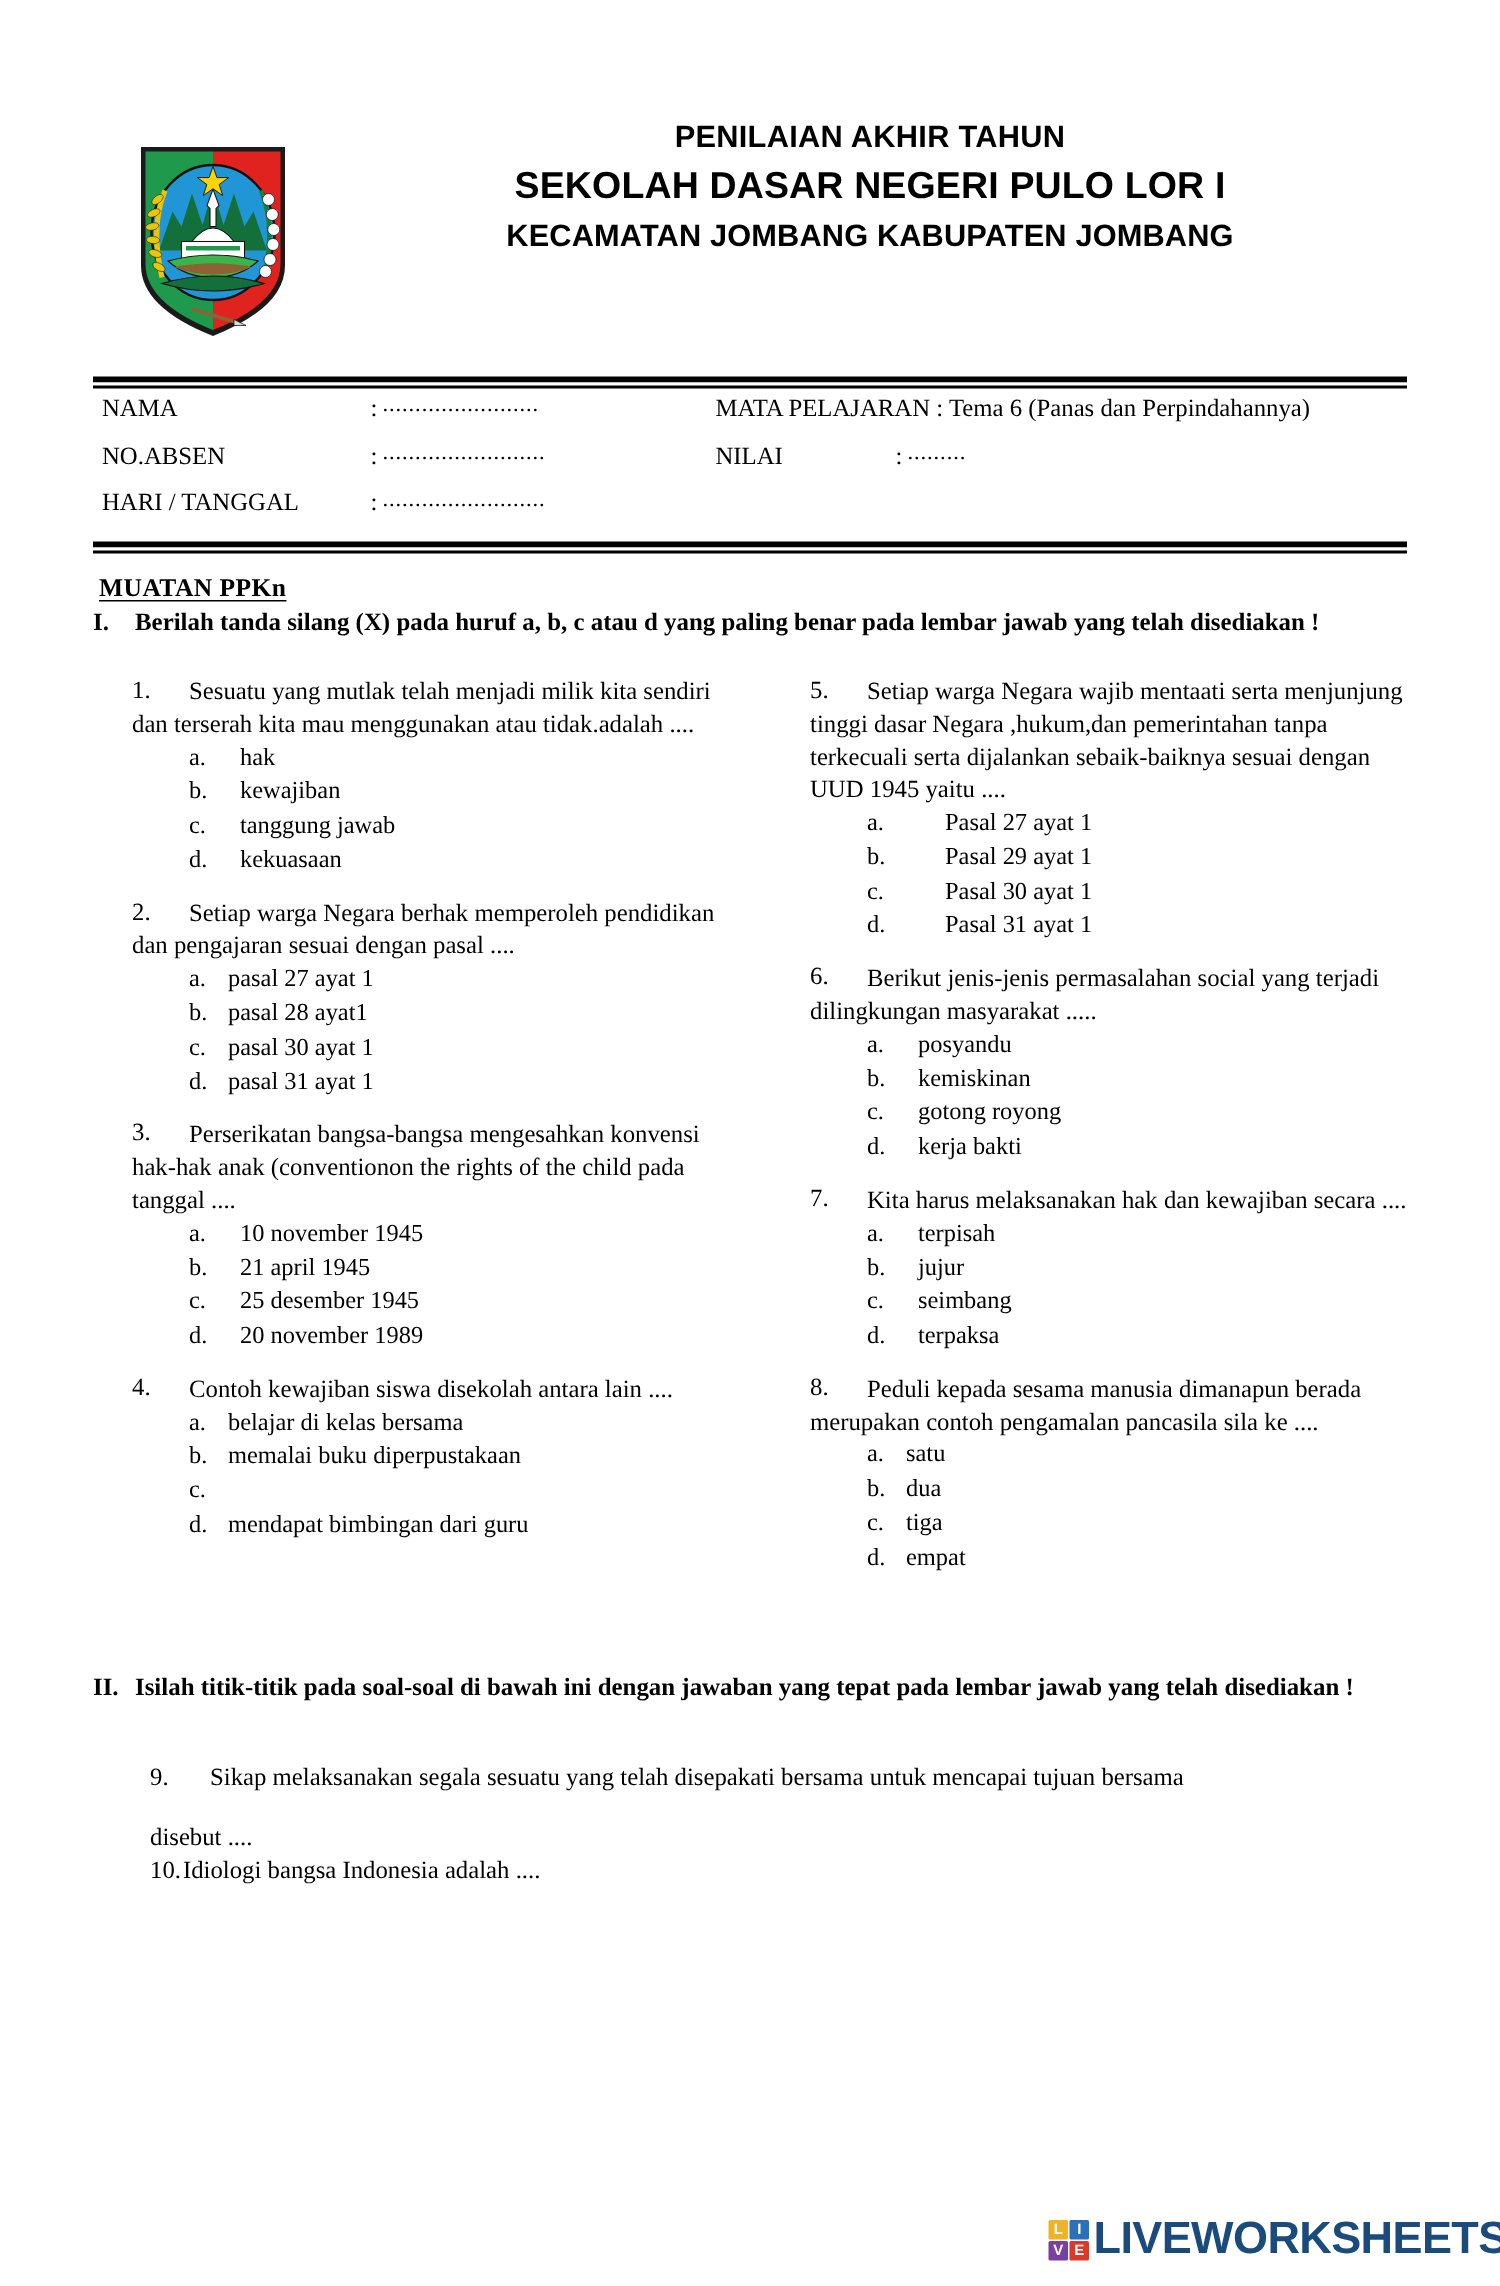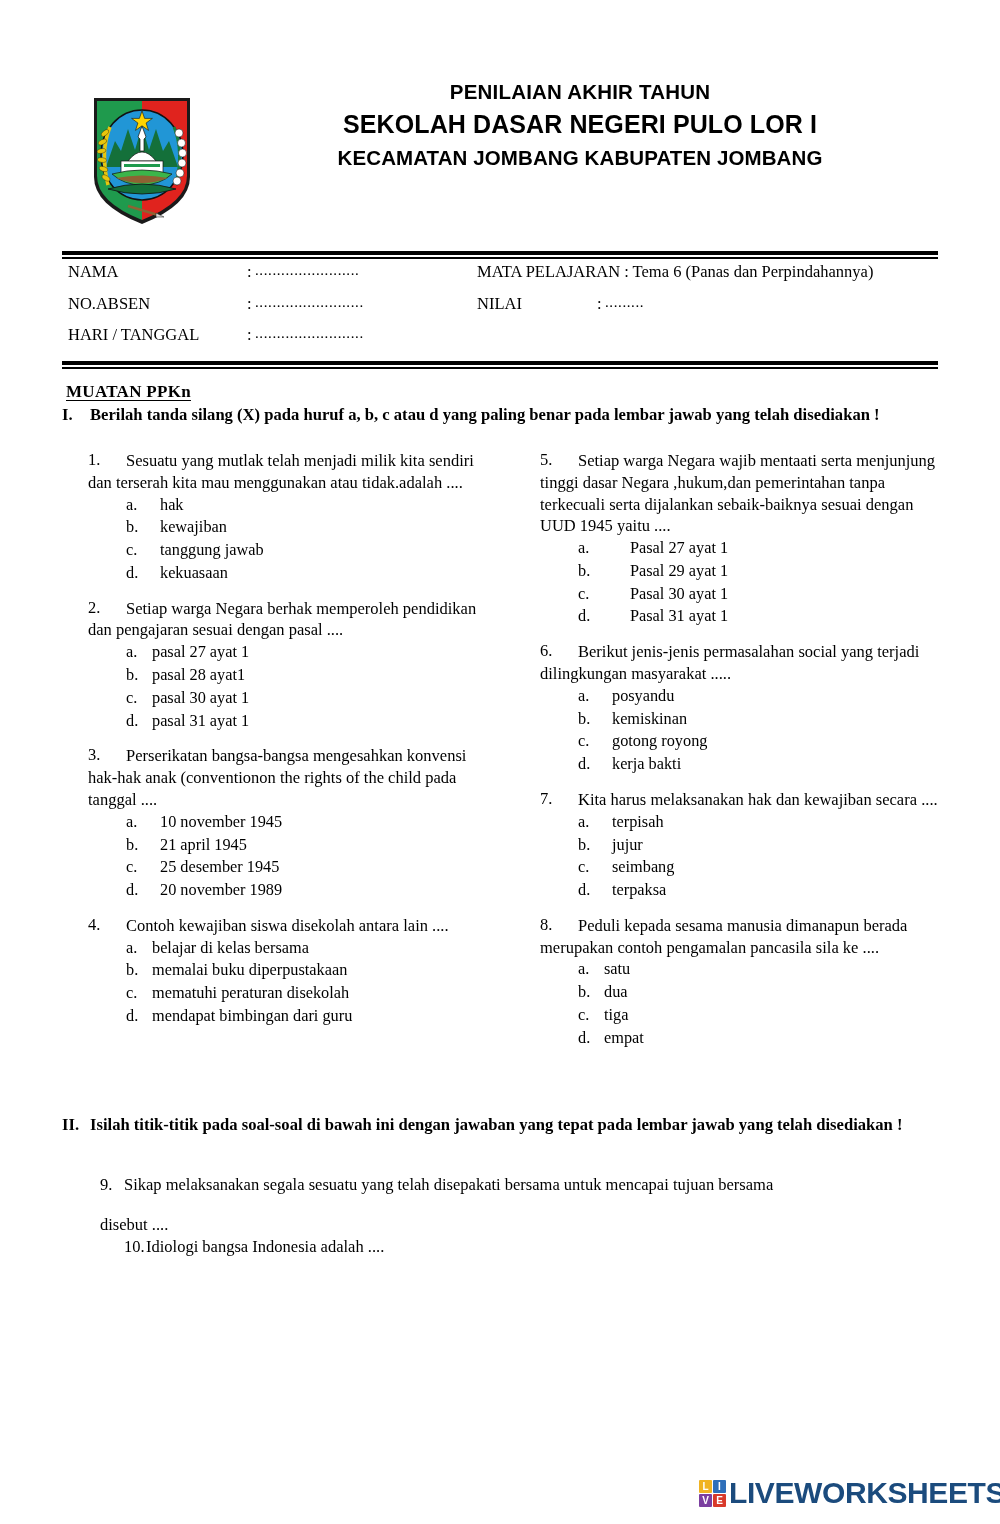--- a/index.html
+++ b/index.html
@@ -131,24 +131,24 @@
 
   
   .frq {
     position: absolute;
     left: 100px;
     width: 846px;
     font-size: 16.5px;
     line-height: 1.6;
   }
   .frq .fr-num { position: absolute; left: 0; top: 0; }
-  .frq .fr-text { display: block; margin-left: 24px; text-align: justify; }
+  .frq .fr-text { display: block; margin-left: 40px; text-align: justify; }
   .frq .fr-text2 { display: block; margin-top: 14px; }
   #frq-9  { top: 1172px; }
-  #frq-10 { top: 1234px; margin-left: 24px; }
+  #frq-10 { top: 1234px; }
   #frq-10 .fr-text { margin-left: 22px; }
 
   
   .lw-logo {
     position: absolute;
     left: 699px; top: 1476px;
     display: flex;
     align-items: center;
   }
   .lw-tiles {
@@ -355,21 +355,20 @@
         <div class="opt">
           <span class="opt-l">a.</span>
           <span class="opt-t">belajar di kelas bersama</span>
         </div>
         <div class="opt">
           <span class="opt-l">b.</span>
           <span class="opt-t">memalai buku diperpustakaan</span>
         </div>
         <div class="opt">
           <span class="opt-l">c.</span>
-          <span class="opt-t">mematuhi peraturan disekolah</span>
         </div>
         <div class="opt">
           <span class="opt-l">d.</span>
           <span class="opt-t">mendapat bimbingan dari guru</span>
         </div>
       </div>
     </div>
   </div>
 <div class="col" id="col-right">
     <div class="q">

